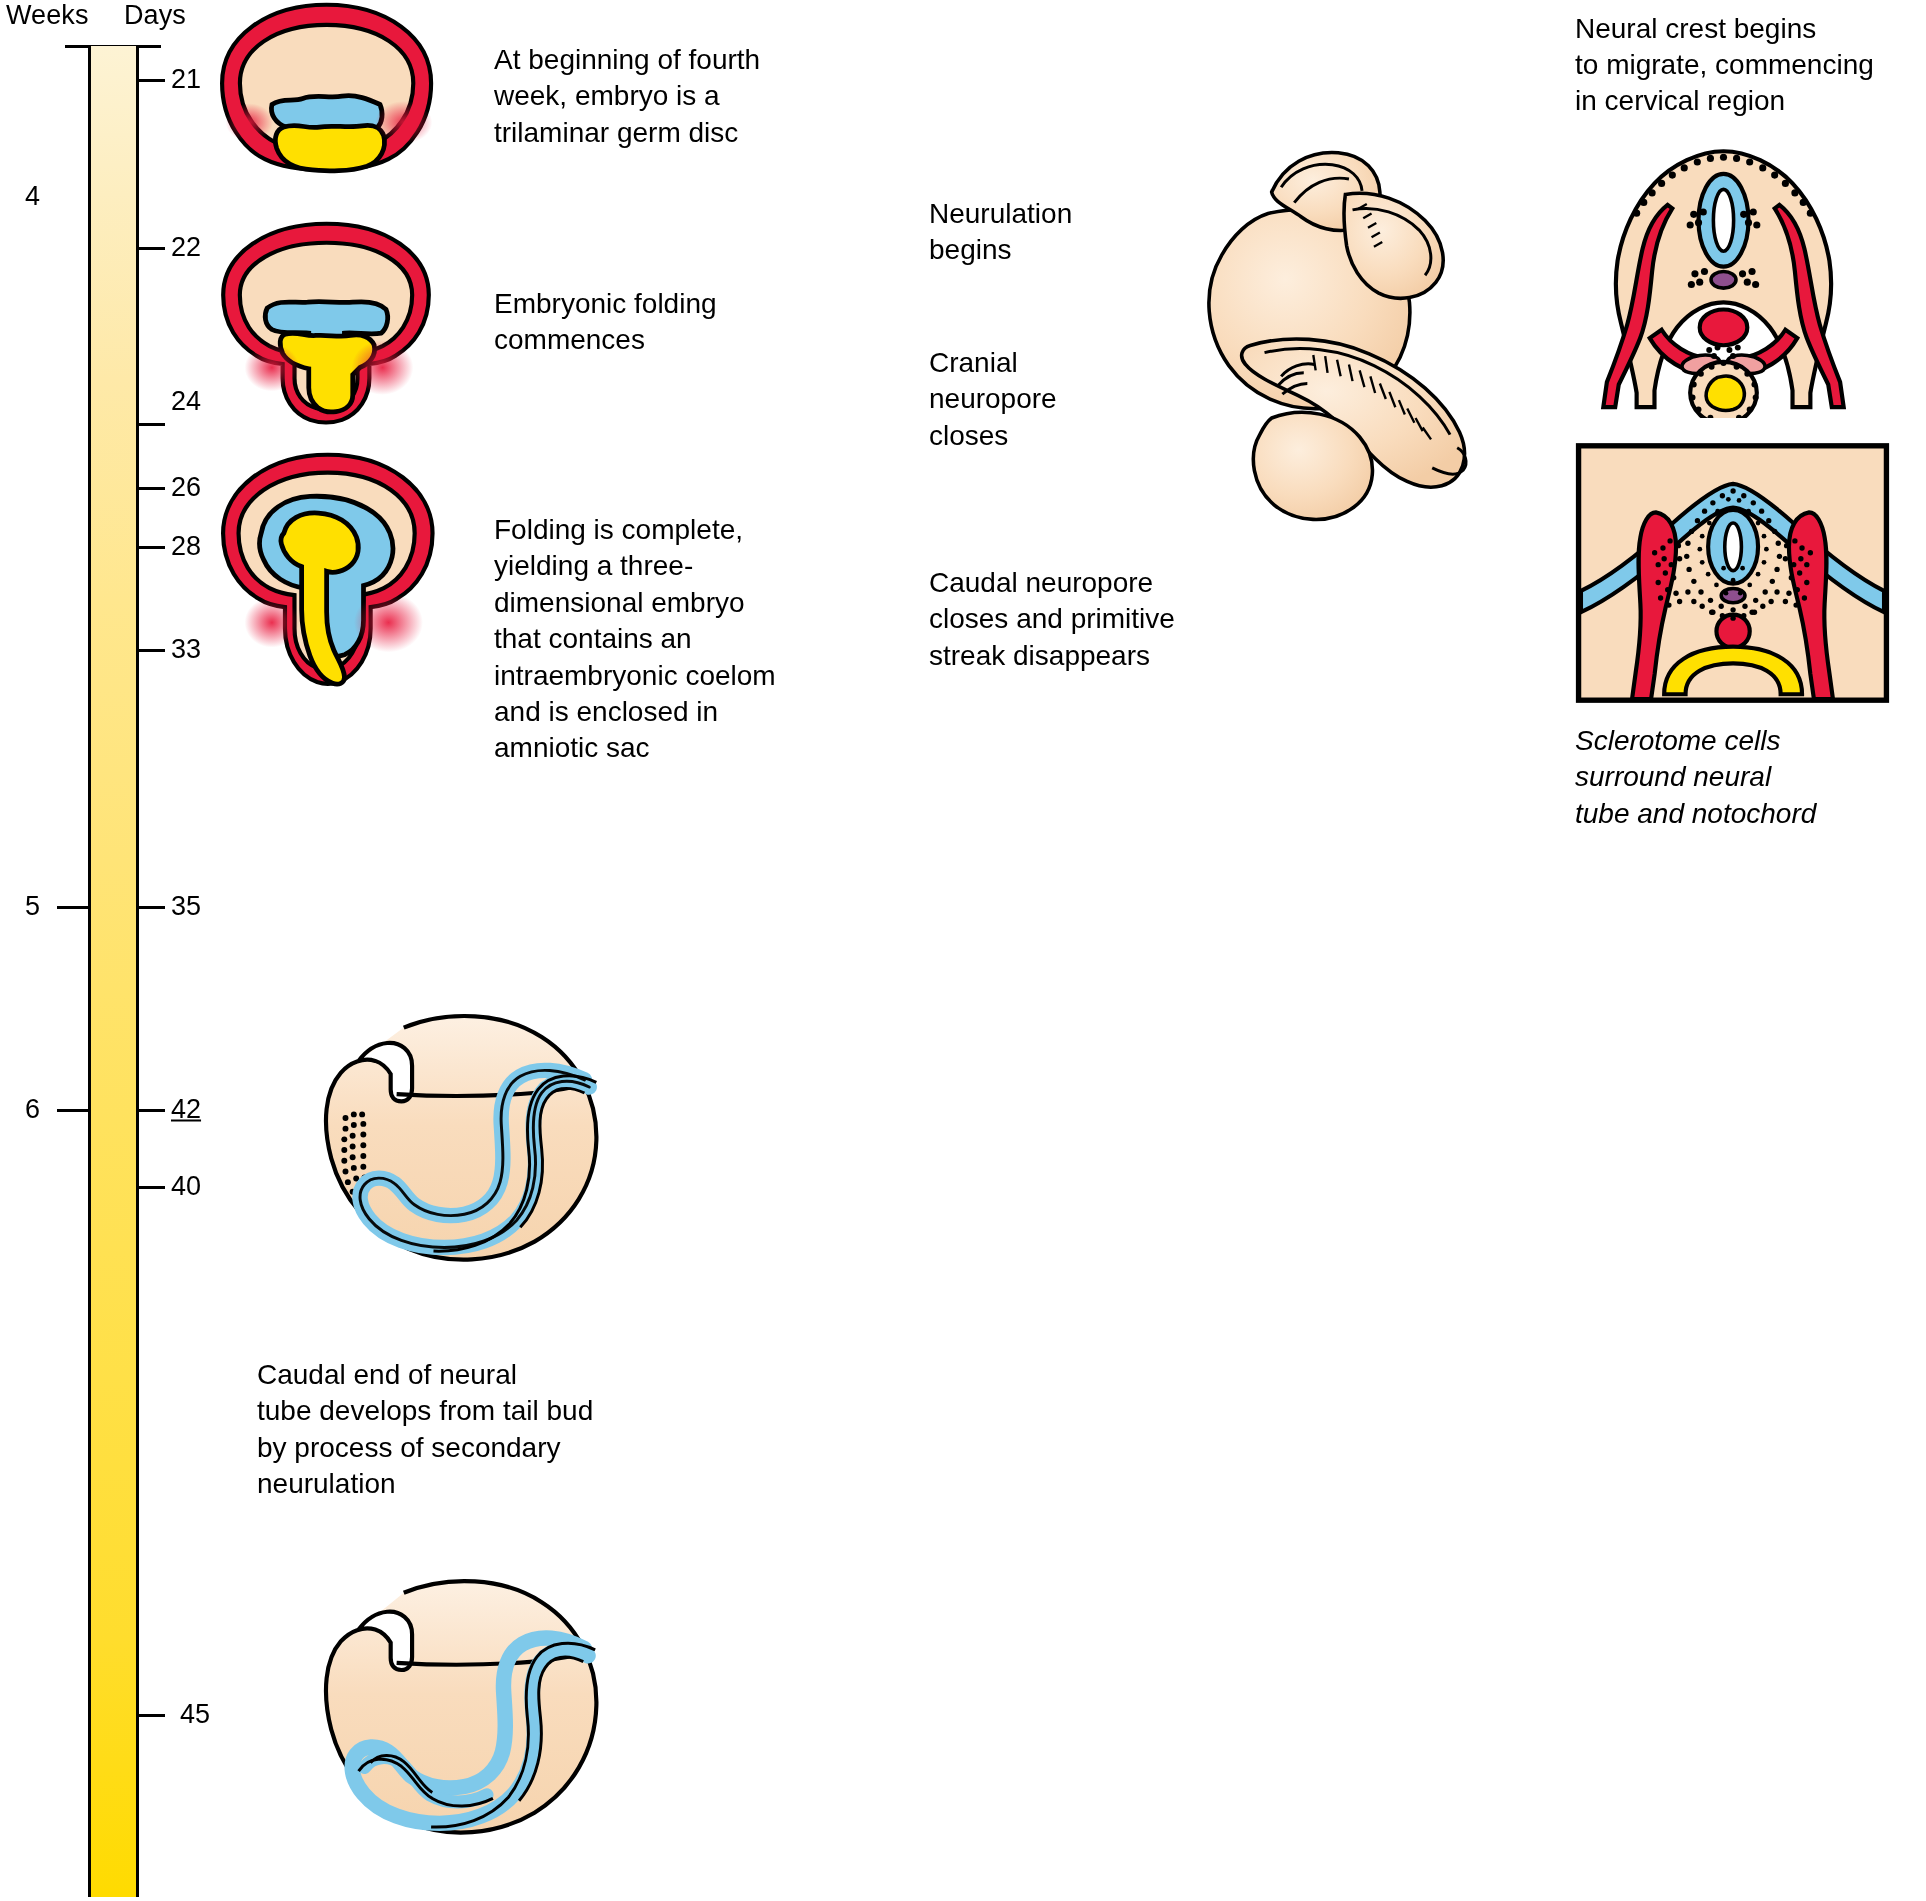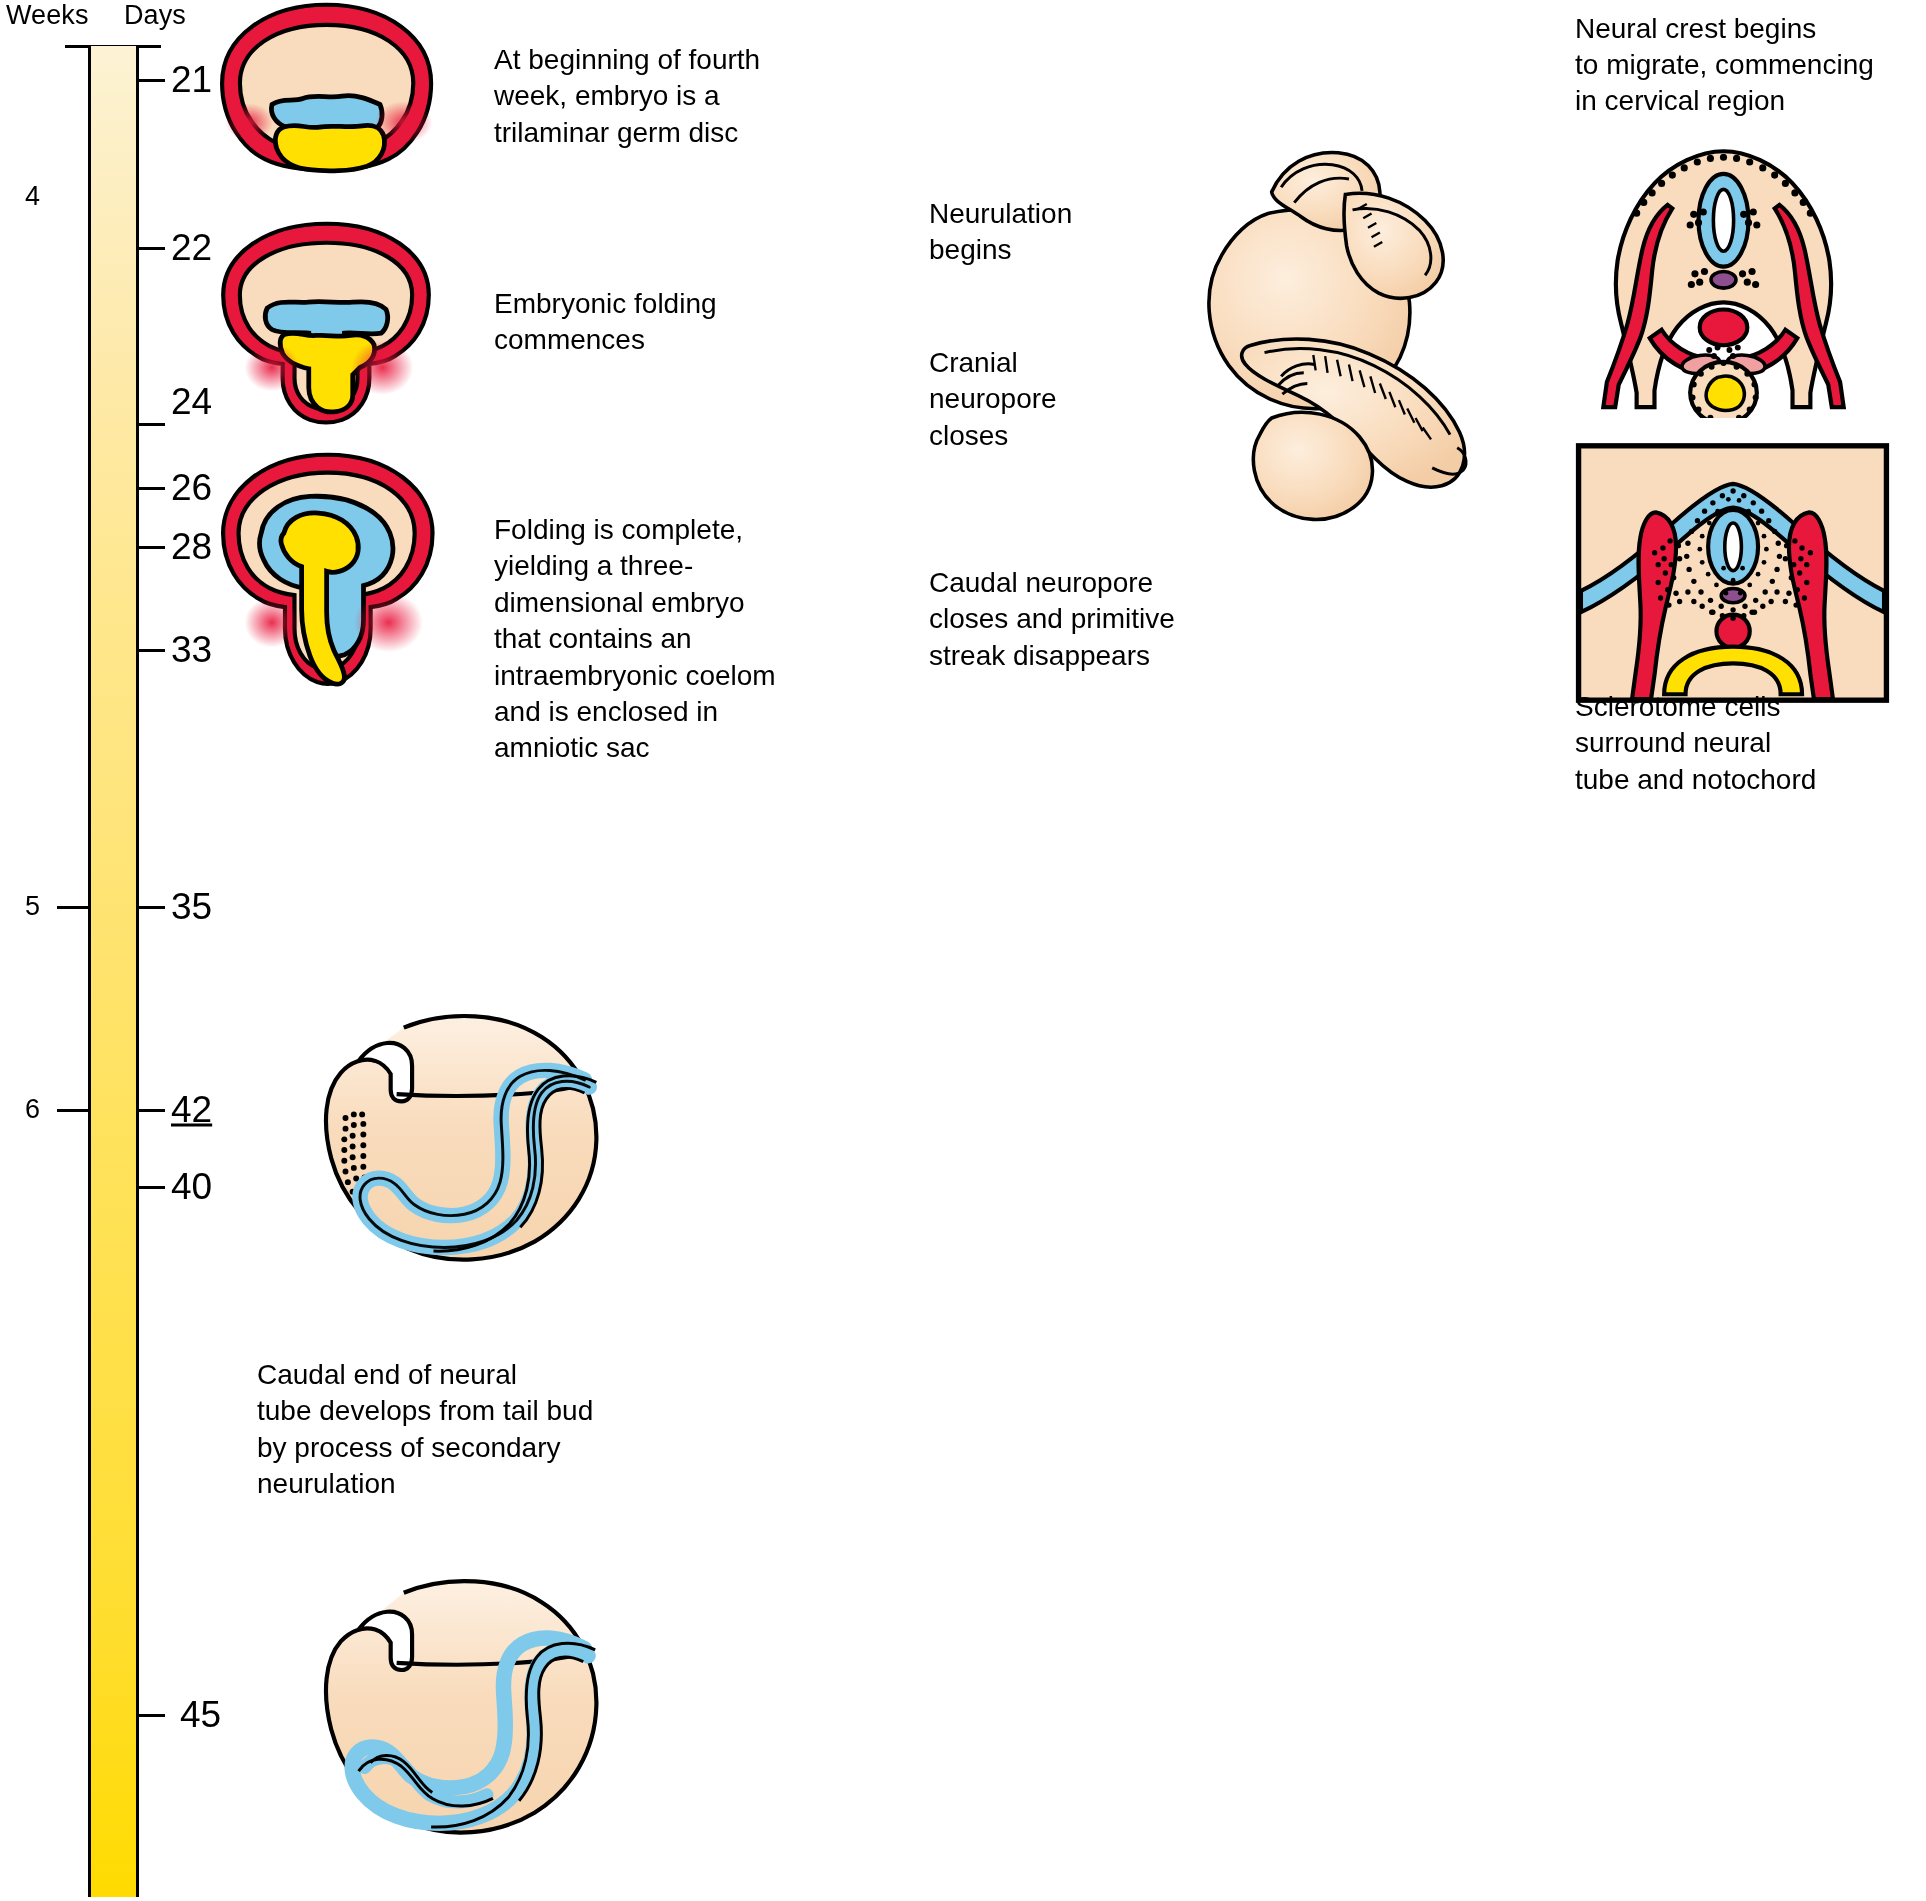--- a/index.html
+++ b/index.html
@@ -55,21 +55,21 @@
 
   .tick {
     height: 3px;
     background: #000;
   }
   .tick-day { left: 139px; width: 26px; }
   .tick-week { left: 57px; width: 31px; }
 
   .day-label {
     left: 171px;
-    font-size: 37px;
+    font-size: 27px;
     line-height: 1;
     transform: translateY(-50%);
     white-space: nowrap;
   }
   .week-label {
     left: 25px;
     font-size: 27px;
     line-height: 1;
     transform: translateY(-50%);
     white-space: nowrap;
@@ -545,21 +545,21 @@
 
       <circle cx="266" cy="296" r="4.5"></circle>
         <circle cx="248" cy="292" r="4.5"></circle>
       <circle cx="284" cy="292" r="4.5"></circle>
         <circle cx="230" cy="286" r="4.5"></circle>
       <circle cx="302" cy="286" r="4.5"></circle>
     </g>
   </svg>
 </div>
 
-<div class="abs caption" style="left:1575px; top:689px; width:345px;">Sclerotome cells
+<div class="abs caption" style="left:1575px; top:723px; width:345px;font-style:italic;">Sclerotome cells
 surround neural
 tube and notochord</div>
 
 <div class="abs fig" style="left:292px; top:1006px;">
   <svg width="321" height="256" viewBox="0 0 540 430">
     <defs>
       <linearGradient id="peach40" x1="0%" y1="0%" x2="0%" y2="100%">
         <stop offset="0%" stop-color="#fdf0e2"></stop>
         <stop offset="45%" stop-color="#f9dcbd"></stop>
         <stop offset="100%" stop-color="#f6d4ae"></stop>

